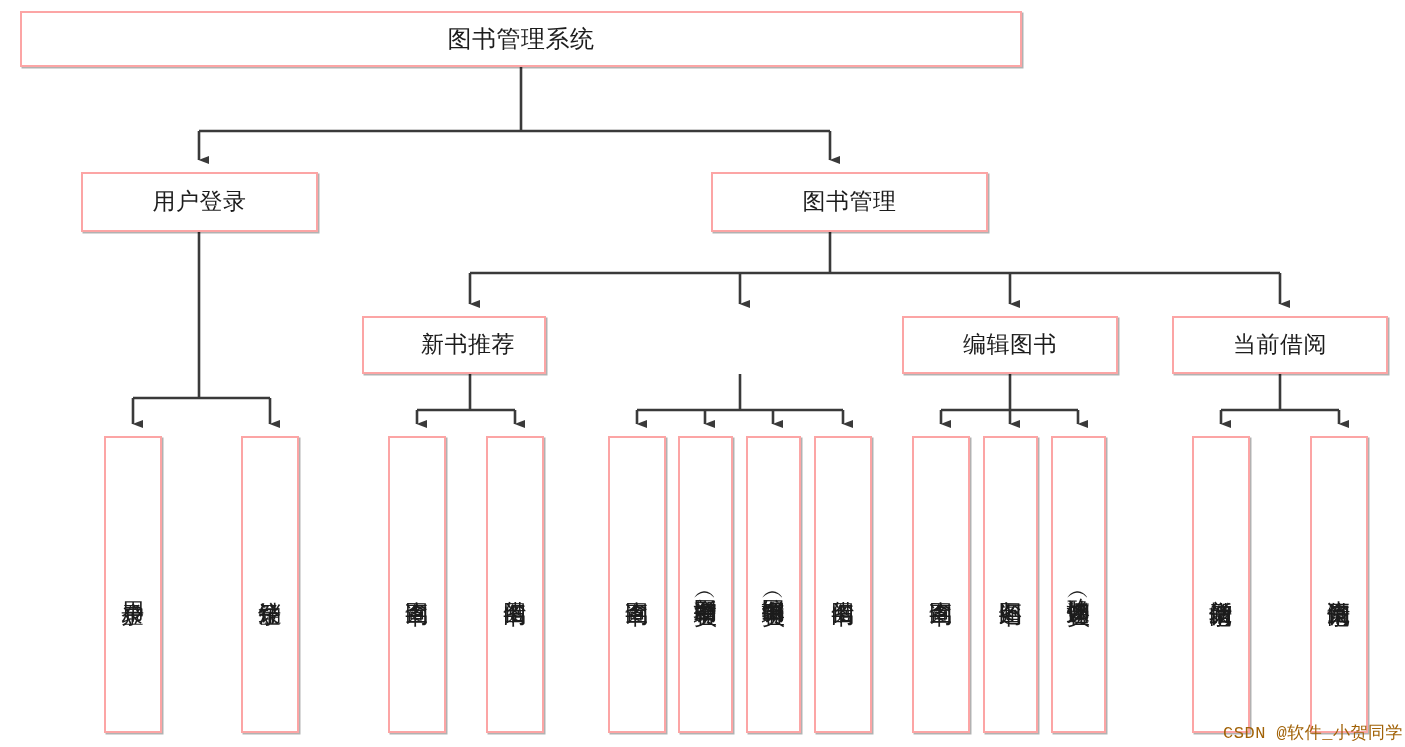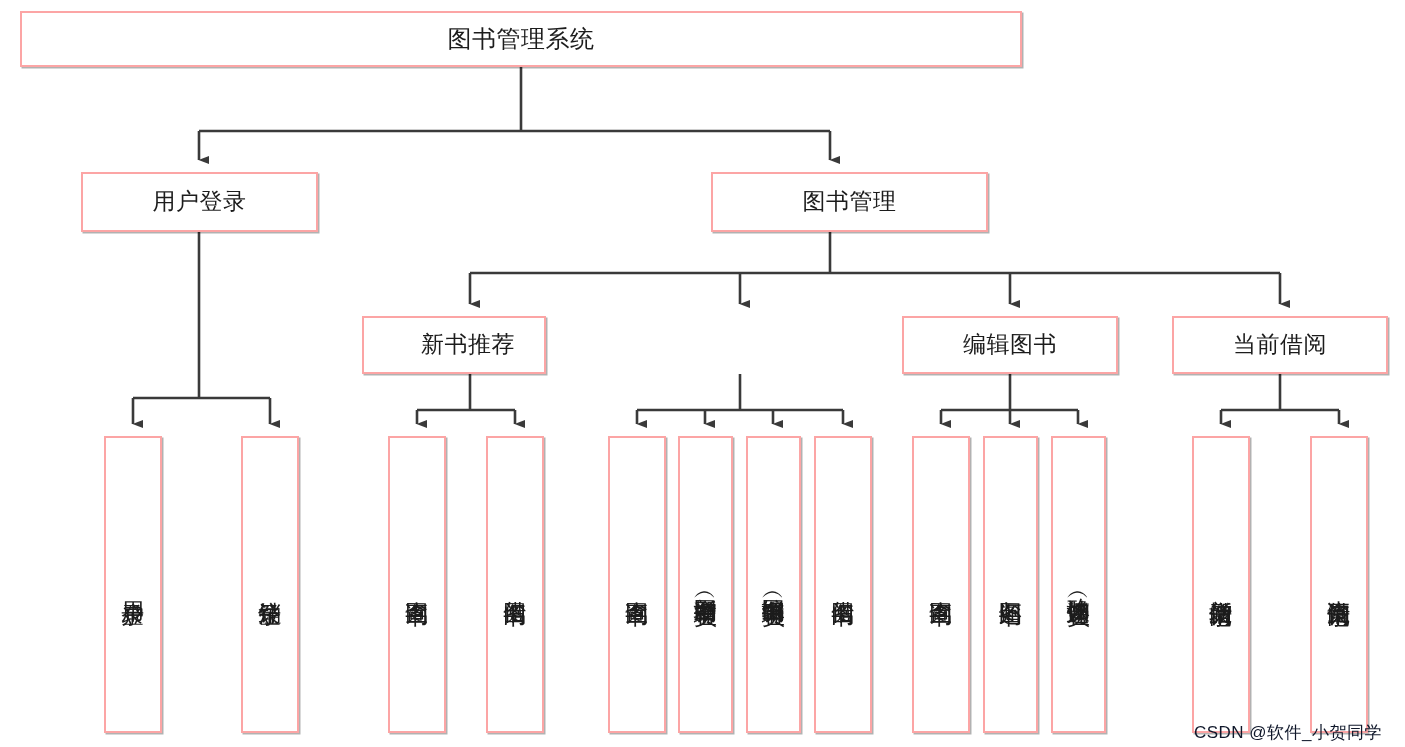--- a/index.html
+++ b/index.html
@@ -60,28 +60,28 @@
     line-height: 1.32;
     letter-spacing: 1px;
     color: #1c1c1c;
     text-align: center;
     white-space: nowrap;
     max-height: 100%;
     font-family: "DejaVu Sans", "Liberation Sans", sans-serif;
   }
   #watermark {
     position: absolute;
-    right: 23px;
+    right: 2px;
     bottom: 3px;
     font-size: 17px;
-    color: #0f172a;
+    color: #a16207;
     letter-spacing: 0.5px;
     z-index: 9;
     white-space: nowrap;
-    font-family: Liberation Sans, sans-serif;
+    font-family: Liberation Mono, monospace;
   }
 </style>
 </head>
 <body>
 
 <div id="diagram-root">
 
   <svg id="edge-layer" viewBox="0 0 1405 747" xmlns="http://www.w3.org/2000/svg">
     <defs>
       <marker id="arrowhead" markerWidth="9" markerHeight="11" refX="4.5" refY="10" orient="auto" markerUnits="userSpaceOnUse">

